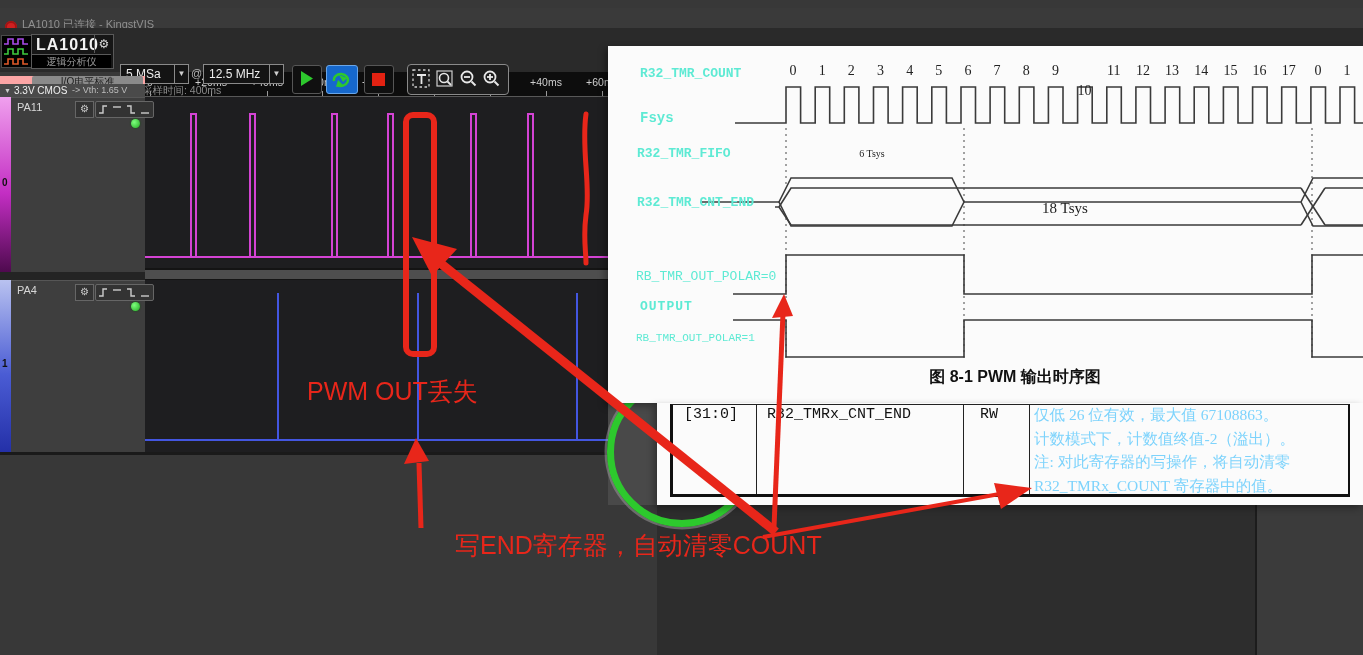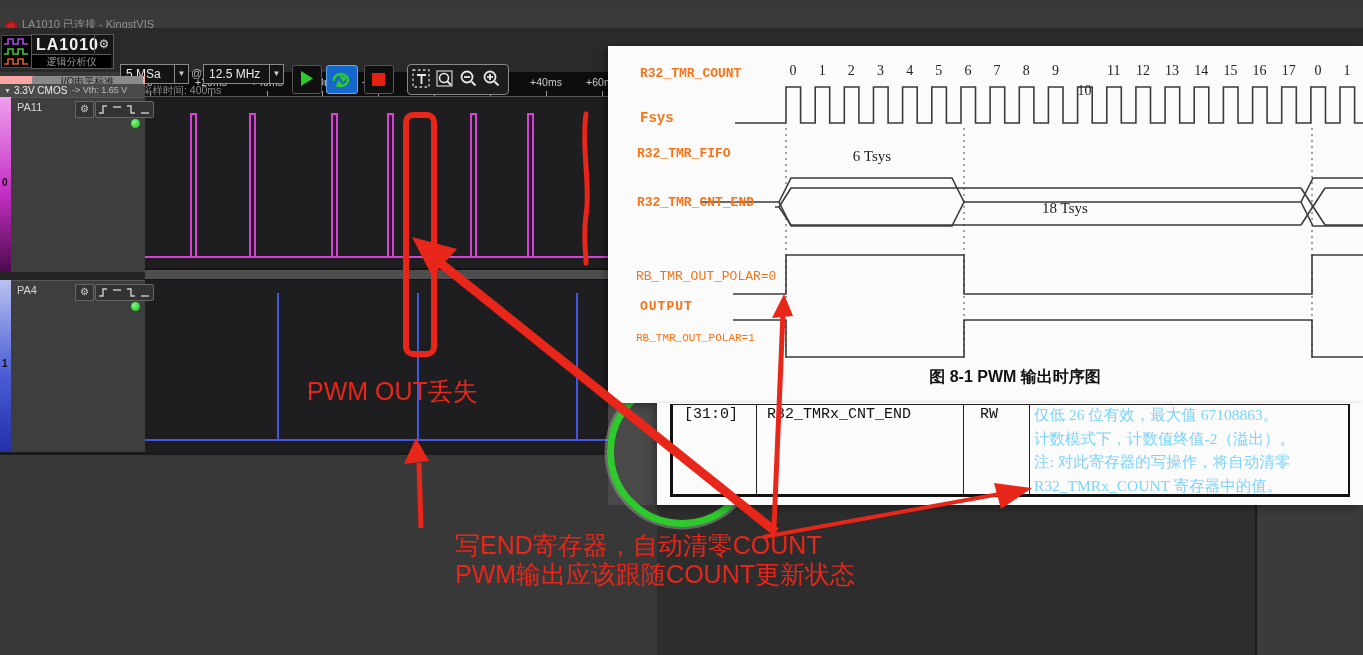--- a/index.html
+++ b/index.html
@@ -79,32 +79,32 @@
   #desk-right2{left:1257px;top:505px;width:106px;height:150px;background:#3b3b3b;z-index:1;}
   #gap-block{left:608px;top:400px;width:49px;height:105px;background:#494949;z-index:1;}
   
   #green-circle{left:607px;top:377px;width:150px;height:150px;border-radius:50%;
     border:7px solid #2dc92d;box-sizing:border-box;box-shadow:0 0 0 2.5px rgba(160,160,160,.5);z-index:2;}
   
   .docblock{background:#fbfbfb;z-index:3;box-shadow:-3px 3px 7px rgba(0,0,0,.35);}
   #doc-figure{left:608px;top:46px;width:755px;height:357px;}
   #doc-table-block{left:657px;top:403px;width:706px;height:102px;box-shadow:-3px 3px 7px rgba(0,0,0,.35);}
   #doc-svg{left:608px;top:46px;z-index:4;}
-  .doclabel{position:absolute;z-index:4;color:#f97316;font-family:"Liberation Mono",monospace;font-weight:bold;}
+  .doclabel{position:absolute;z-index:4;color:#5eead4;font-family:"Liberation Mono",monospace;font-weight:bold;}
   #lbl-count{left:640px;top:66px;font-size:13px;}
   #lbl-fsys{left:640px;top:110px;font-size:14px;}
   #lbl-fifo{left:637px;top:146px;font-size:13px;}
   #lbl-cntend{left:637px;top:195px;font-size:13px;}
   #lbl-polar0{left:636px;top:269px;font-size:13px;font-weight:normal;}
   #lbl-output{left:640px;top:299px;font-size:13px;letter-spacing:1px;}
   #lbl-polar1{left:636px;top:332px;font-size:11px;font-weight:normal;}
   .cnum{position:absolute;top:63px;width:22px;text-align:center;z-index:4;color:#222;
     font-family:"Liberation Serif",serif;font-size:14px;}
   #lbl-6tsys{left:840px;top:148px;width:64px;text-align:center;z-index:4;color:#222;
-    font-family:"Liberation Serif",serif;font-size:15px;}
+    font-family:"Liberation Serif",serif;font-size:10px;}
   #lbl-18tsys{left:1028px;top:200px;width:74px;text-align:center;z-index:4;color:#222;
     font-family:"Liberation Serif",serif;font-size:15px;}
   #doc-caption{left:870px;top:367px;width:290px;text-align:center;z-index:4;color:#111;
     font-size:16px;font-weight:bold;}
   
   #reg-table{left:670px;top:404px;width:680px;height:93px;z-index:4;box-sizing:border-box;
     border-top:1px solid #222;border-bottom:3px solid #111;border-left:3px solid #111;border-right:2px solid #111;}
   .tline{position:absolute;top:0;width:1px;height:100%;background:#222;}
   .tcell{position:absolute;z-index:4;color:#111;font-size:15px;}
   #cell-bits{left:684px;top:406px;font-family:"Liberation Mono",monospace;}
@@ -340,21 +340,20 @@
     <div class="tline" style="left:290px;"></div>
     <div class="tline" style="left:356px;"></div>
   </div>
   <div class="tcell" id="cell-bits">[31:0]</div>
   <div class="tcell" id="cell-name">R32_TMRx_CNT_END</div>
   <div class="tcell" id="cell-access">RW</div>
 
   <div class="abs" id="red-rect"></div>
   <div class="red-text" id="txt-lost">PWM OUT丢失</div>
   <div class="red-text" id="txt-note1">写END寄存器，自动清零COUNT</div>
-  <div class="red-text" id="txt-note2">PWM输出应该跟随COUNT更新状态</div>
 
   <svg class="abs" id="anno-svg" width="1363" height="655">
 
     <path d="M557,131 C553,165 561,200 557,225 C555,243 585,200 586,215 C583,240 586,252 586,263" fill="none" stroke="#e8261a" stroke-width="0"></path>
     <path d="M586,114 C581,150 591,185 586,215 C583,238 586,251 586,263" fill="none" stroke="#e8261a" stroke-width="5" stroke-linecap="round"></path>
 
     <line x1="434" y1="258" x2="776" y2="532" stroke="#e8261a" stroke-width="9"></line>
     <polygon points="412,237 457,249 432,276" fill="#e8261a"></polygon>
 
     <line x1="774" y1="527" x2="783" y2="313" stroke="#e8261a" stroke-width="5"></line>

